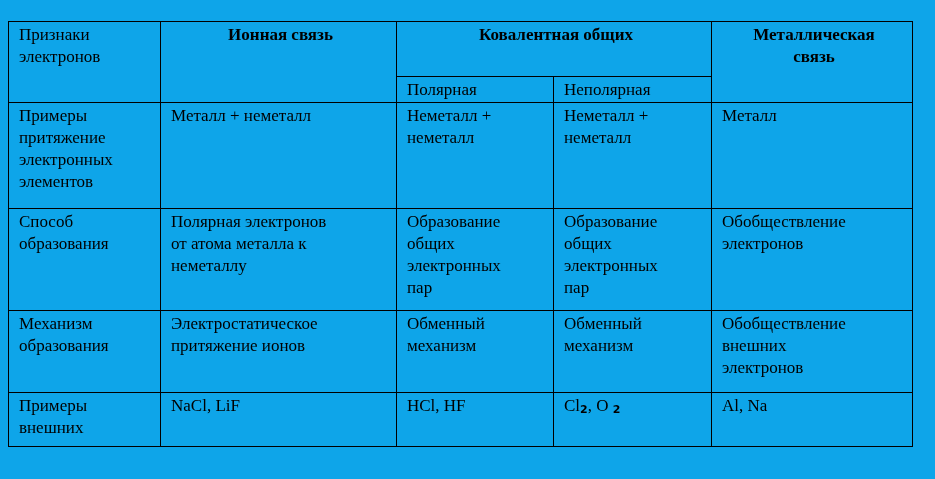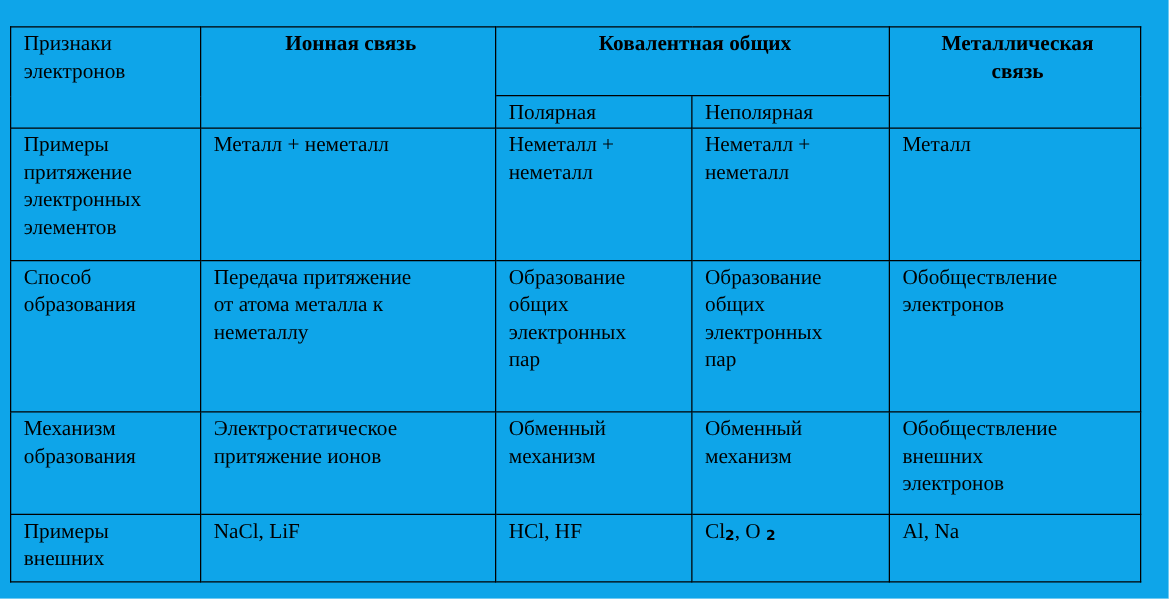--- a/index.html
+++ b/index.html
@@ -90,27 +90,27 @@
       </td>
       <td>
         <span class="line">Неметалл +</span>
         <span class="line">неметалл</span>
       </td>
       <td>
         <span class="line">Металл</span>
       </td>
     </tr>
 
-    <tr style="height:121px">
+    <tr style="height:102px">
       <td>
         <span class="line">Способ</span>
         <span class="line">образования</span>
       </td>
       <td>
-        <span class="line">Передача притяжение</span>
+        <span class="line">Полярная электронов</span>
         <span class="line">от атома металла к</span>
         <span class="line">неметаллу</span>
       </td>
       <td>
         <span class="line">Образование</span>
         <span class="line">общих</span>
         <span class="line">электронных</span>
         <span class="line">пар</span>
       </td>
       <td>

